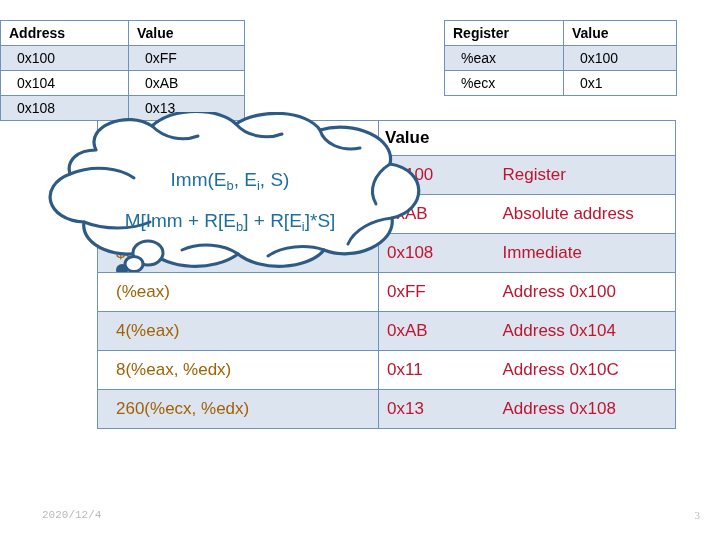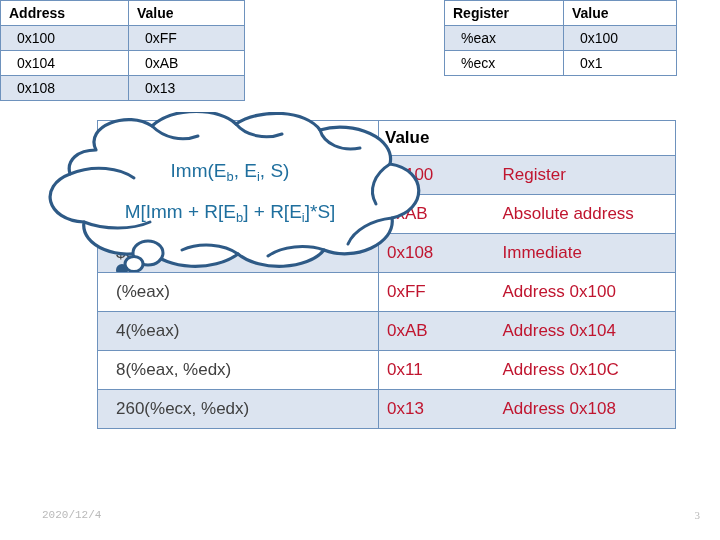--- a/index.html
+++ b/index.html
@@ -16,20 +16,21 @@
     color: #000000;
   }
 
   
   .mini-table {
     position: absolute;
     border-collapse: collapse;
     table-layout: fixed;
     border: 1px solid #6e92bd;
     background: #bef264;
+    margin-top: 20px;
   }
   .mini-table td, .mini-table th {
     border: 1px solid #6e92bd;
     height: 24px;
     padding: 0 8px;
     font-size: 14px;
     font-weight: normal;
     text-align: left;
     vertical-align: middle;
     white-space: nowrap;
@@ -86,37 +87,37 @@
     background: #ffffff;
     color: #000000;
     border-left: 0;
     border-right: 0;
   }
   #operand-table thead th.sep-left { border-left: 1px solid #6e92bd; }
 
   #operand-table tbody tr.alt td { background: #dce4f0; }
   #operand-table tbody tr.plain td { background: #ffffff; }
 
-  #operand-table td.op      { color: #404040; padding-left: 18px; border-right: 1px solid #6e92bd; border-left: 0;}
+  #operand-table td.op      { color: #a16207; padding-left: 18px; border-right: 1px solid #6e92bd; border-left: 0;}
   #operand-table td.val     { color: #c0152f; padding-left: 8px;  border-right: 0; border-left: 0;}
   #operand-table td.cmt     { color: #c0152f; padding-left: 14px; border-right: 0; border-left: 0;}
 
   
   #cloud-callout {
     position: absolute;
     left: 24px;
     top: 112px;
     width: 412px;
     height: 160px;
     pointer-events: none;
   }
   #cloud-callout .cloud-text {
     position: absolute;
     left: 0;
-    top: 46px;
+    top: 55px;
     width: 412px;
     text-align: center;
     color: #1f6f9e;
     font-size: 19px;
     line-height: 26px;
     font-family: "Liberation Sans", sans-serif;
     white-space: nowrap;
   }
   #cloud-callout .cloud-text .l2 { display: block; margin-top: 13px; }
   sub { font-size: 0.68em; vertical-align: baseline; position: relative; top: 0.28em; }

